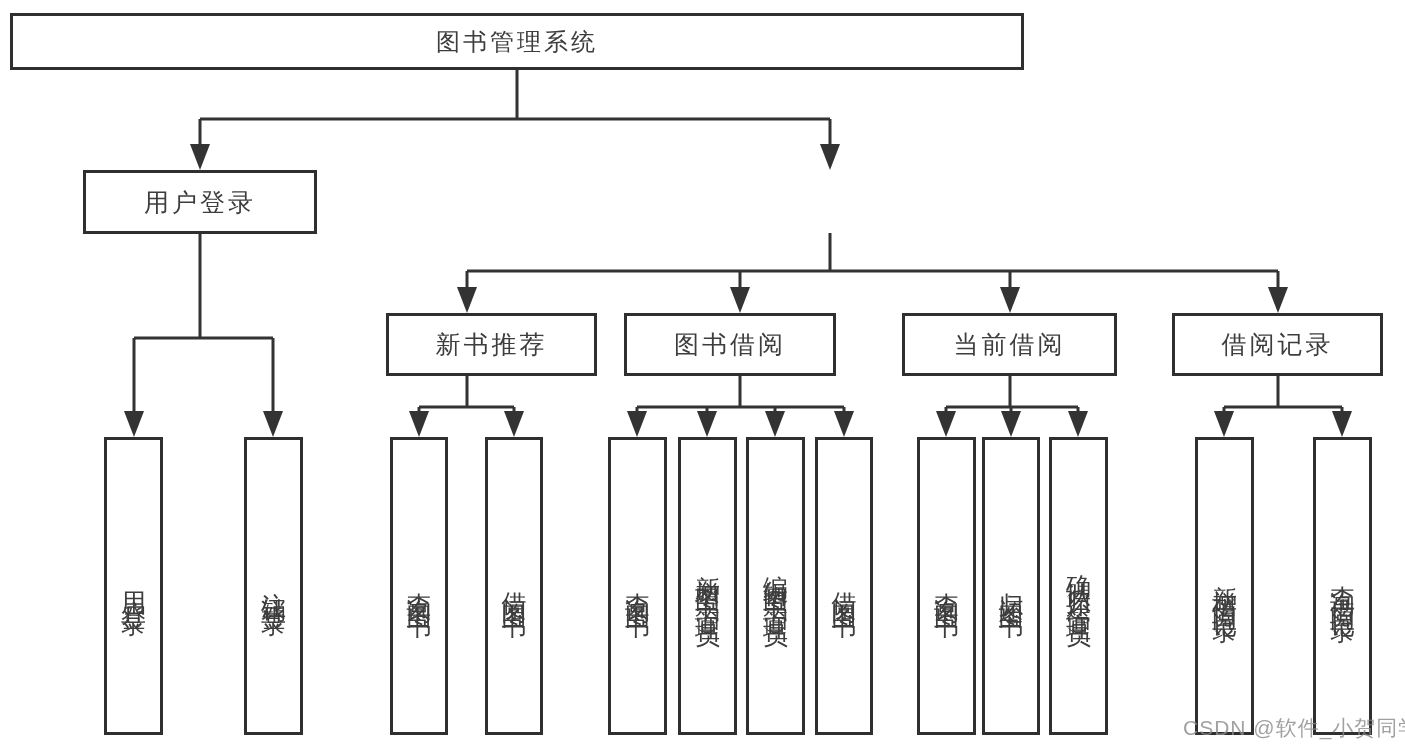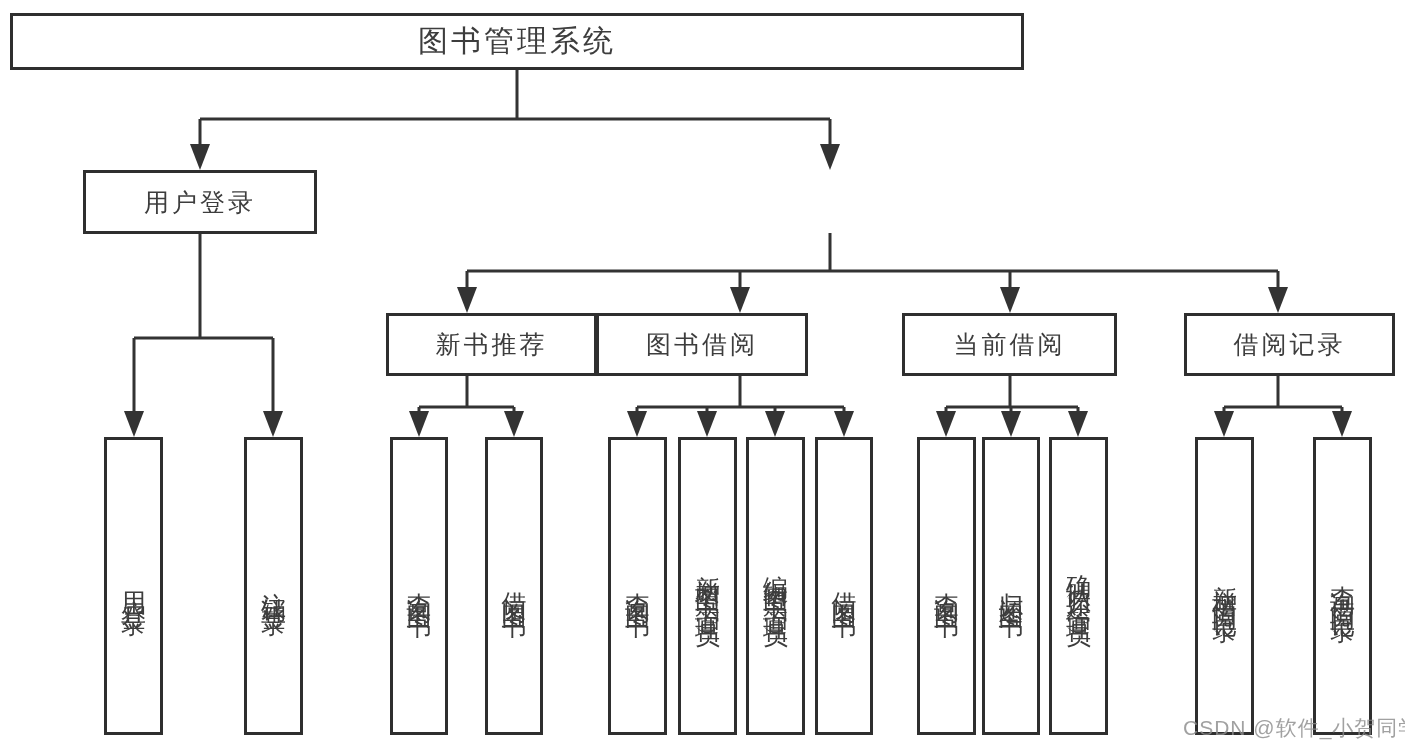--- a/index.html
+++ b/index.html
@@ -30,21 +30,21 @@
     align-items: center;
     justify-content: center;
     color: #3d3d3d;
   }
   .hbox {
     font-size: 25px;
     letter-spacing: 3px;
     white-space: nowrap;
   }
   .hbox.root {
-    font-size: 30px;
+    font-size: 24px;
     font-family: Liberation Serif, serif;
   }
   .vbox span {
     writing-mode: vertical-rl;
     text-orientation: mixed;
     font-size: 25px;
     letter-spacing: 7px;
     line-height: 1;
   }
   #watermark {
@@ -107,27 +107,27 @@
     <span>图书管理系统</span>
   </div>
 
   <div class="box hbox" style="left:83px; top:170px; width:234px; height:64px;">
     <span>用户登录</span>
   </div>
 
   <div class="box hbox" style="left:362px; top:313px; width:211px; height:63px;margin-left:24px;">
     <span>新书推荐</span>
   </div>
-  <div class="box hbox" style="left:596px; top:313px; width:212px; height:63px;">
+  <div class="box hbox" style="left:624px; top:313px; width:212px; height:63px;">
     <span>图书借阅</span>
   </div>
   <div class="box hbox" style="left:902px; top:313px; width:215px; height:63px;">
     <span>当前借阅</span>
   </div>
-  <div class="box hbox" style="left:1172px; top:313px; width:211px; height:63px;margin-left:12px;">
+  <div class="box hbox" style="left:1172px; top:313px; width:211px; height:63px;">
     <span>借阅记录</span>
   </div>
 
   <div class="box vbox" style="left:104px; top:437px; width:59px; height:298px;">
     <span>用户登录</span>
   </div>
   <div class="box vbox" style="left:244px; top:437px; width:59px; height:298px;">
     <span>注销登录</span>
   </div>
 

